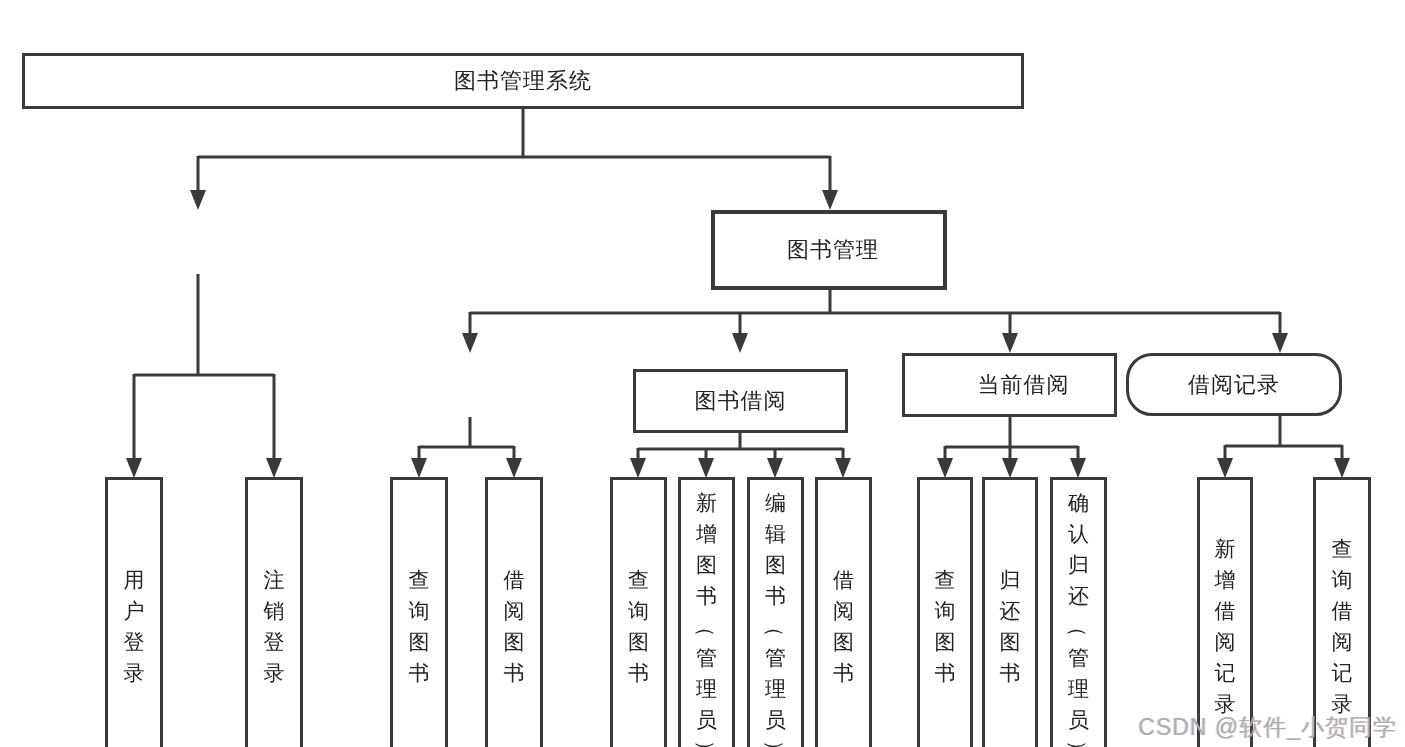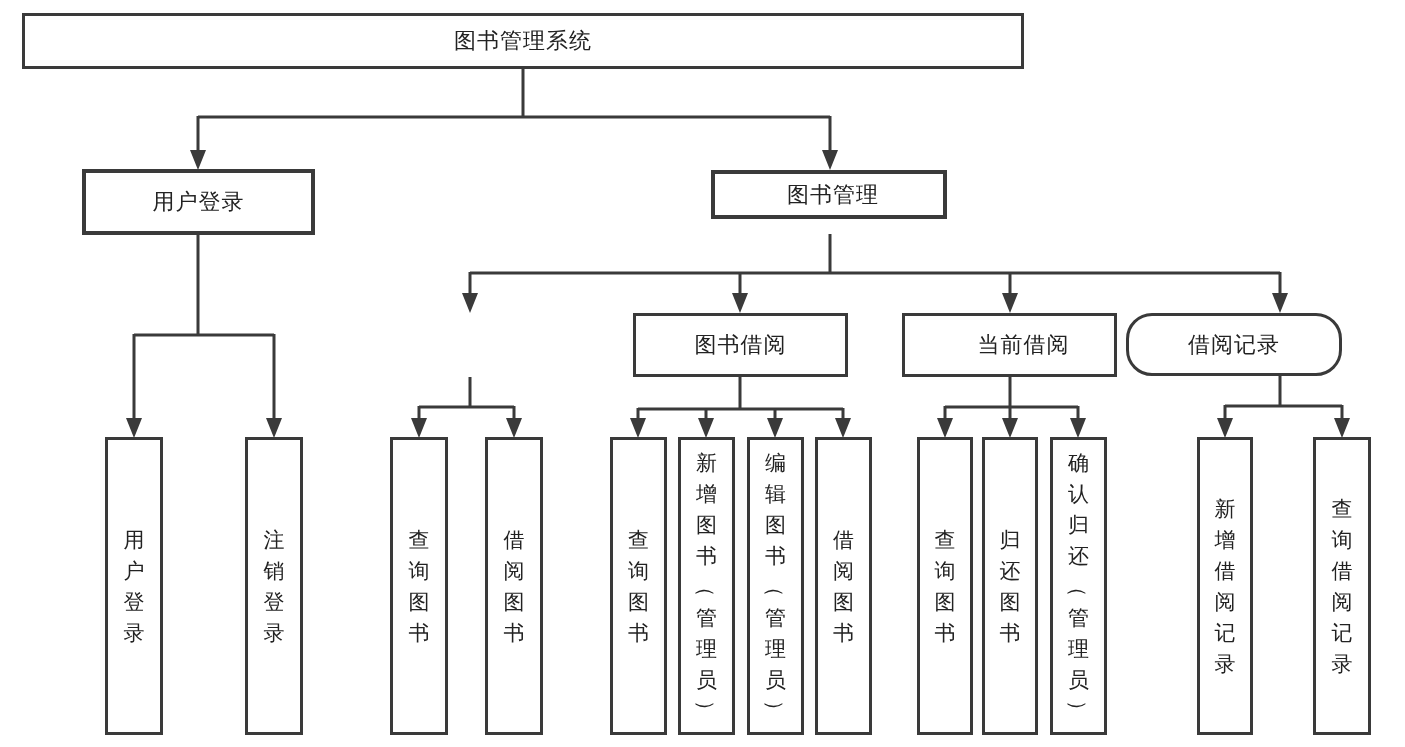--- a/index.html
+++ b/index.html
@@ -1,20 +1,20 @@
 <!DOCTYPE html>
 <html><head>
 <meta charset="utf-8">
 <style>
   html,body{margin:0;padding:0;}
   body{
     width:1405px;height:747px;background:#ffffff;position:relative;overflow:hidden;
     font-family:"Liberation Sans",sans-serif;
   }
-  #chart{position:absolute;inset:0;}
+  #chart{position:absolute;inset:0;margin-top:40px;}
   svg.connectors{position:absolute;left:0;top:0;pointer-events:none;}
   .node{
     position:absolute;box-sizing:border-box;background:#ffffff;
     border:3px solid #3a3a3a;color:#222222;
     display:flex;align-items:center;justify-content:center;
     font-size:22px;letter-spacing:1px;line-height:1;
   }
   .node.lvl2{border-width:4px;}
   .vnode{
     flex-direction:column;letter-spacing:0;
@@ -51,24 +51,23 @@
       M411 418 L427 418 L419 438 Z  M506 418 L522 418 L514 438 Z
       M630 418 L646 418 L638 438 Z  M698 418 L714 418 L706 438 Z
       M767 418 L783 418 L775 438 Z  M835 418 L851 418 L843 438 Z
       M937 418 L953 418 L945 438 Z  M1002 418 L1018 418 L1010 438 Z
       M1070 418 L1086 418 L1078 438 Z  M1217 418 L1233 418 L1225 438 Z
       M1334 418 L1350 418 L1342 438 Z"></path>
   </svg>
 
   <div class="node" style="left:22px;top:13px;width:1002px;height:56px;">图书管理系统</div>
 
-  <div class="node lvl2" style="left:82px;top:169px;width:233px;height:66px;">用户登录</div>
-  <div class="node lvl2" style="left:711px;top:170px;width:236px;height:49px;padding-left:8px;">图书管理</div>
+  <div class="node lvl2" style="left:711px;top:170px;width:236px;height:80px;padding-left:8px;">图书管理</div>
 
-  <div class="node" style="left:633px;top:313px;width:215px;height:64px;">图书借阅</div>
+  <div class="node" style="left:633px;top:329px;width:215px;height:64px;">图书借阅</div>
   <div class="node" style="left:902px;top:313px;width:215px;height:64px;padding-left:28px;">当前借阅</div>
   <div class="node" style="left:1126px;top:313px;width:216px;height:63px;border-radius:26px;">借阅记录</div>
 
   <div class="node vnode" style="left:105px;top:437px;width:58px;height:298px;">
       <span class="vchar">用</span>
       <span class="vchar">户</span>
       <span class="vchar">登</span>
       <span class="vchar">录</span>
     </div>
   <div class="node vnode" style="left:245px;top:437px;width:58px;height:298px;">
@@ -160,13 +159,14 @@
     </div>
   <div class="node vnode" style="left:1313px;top:437px;width:58px;height:298px;">
       <span class="vchar">查</span>
       <span class="vchar">询</span>
       <span class="vchar">借</span>
       <span class="vchar">阅</span>
       <span class="vchar">记</span>
       <span class="vchar">录</span>
     </div>
 
+  <div class="watermark">CSDN @软件_小贺同学</div>
 </div>
 
 </body></html>

